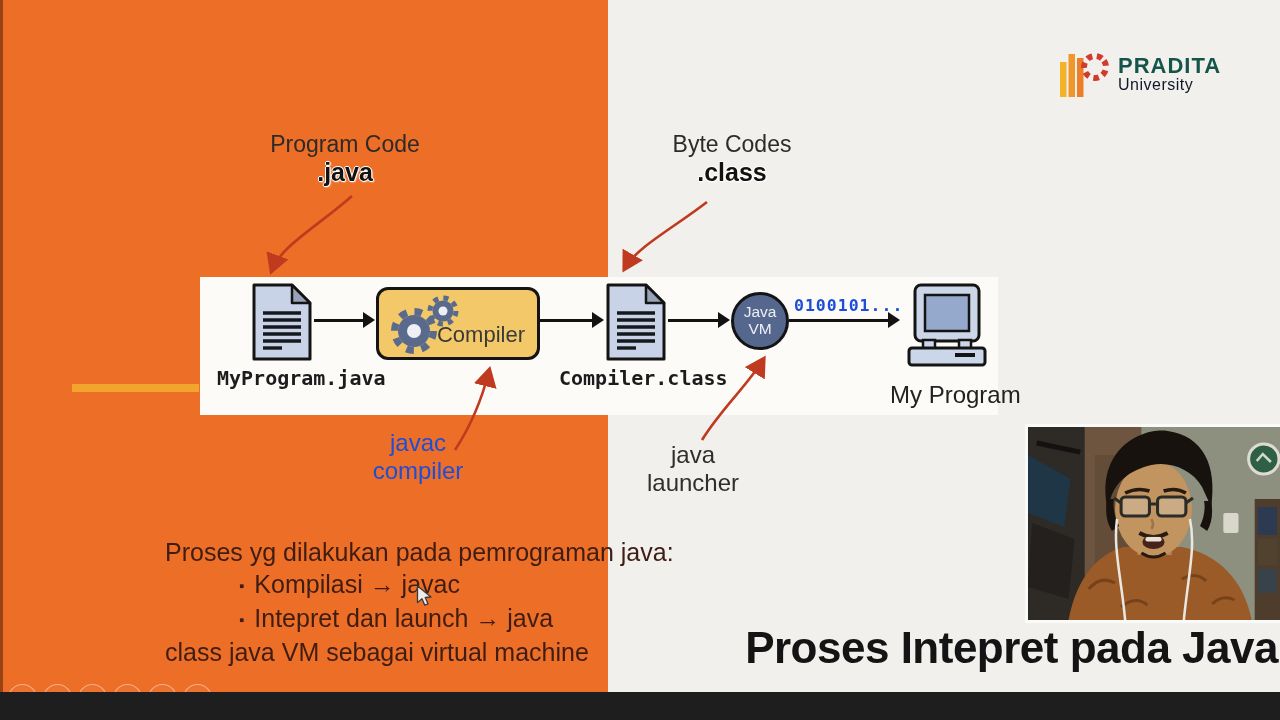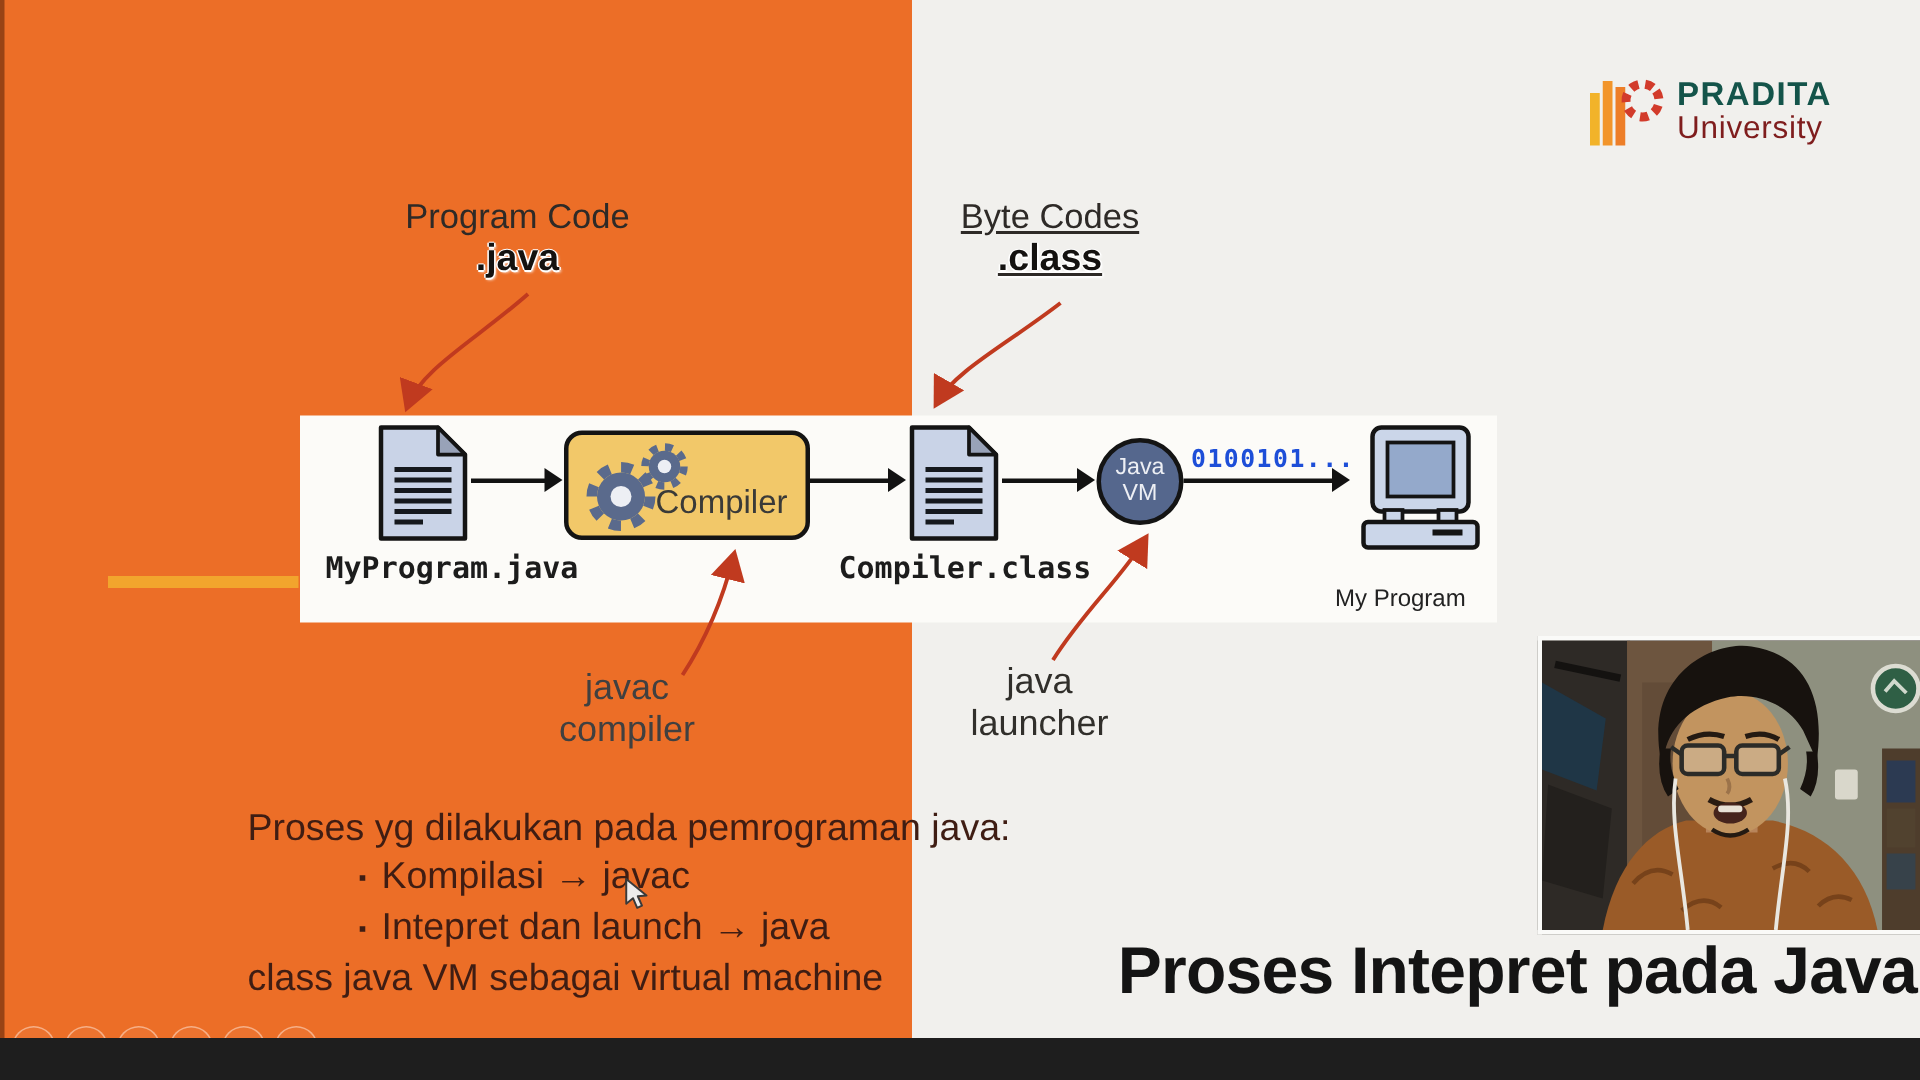--- a/index.html
+++ b/index.html
@@ -10,21 +10,21 @@
   
   .panel-orange{left:0;top:0;width:608px;height:720px;background:#EC6E27;}
   .panel-gray{left:608px;top:0;width:672px;height:720px;background:#F1F0ED;}
   .edge-left{left:0;top:0;width:3px;height:720px;background:rgba(50,15,0,.45);}
   .accent-dash{left:72px;top:384px;width:127px;height:8px;background:#F2A52D;}
 
   
   .logo{left:1058px;top:45px;display:flex;align-items:center;gap:8px;}
   .logo-text{display:flex;flex-direction:column;line-height:1.02;}
   .logo-name{font-size:22px;font-weight:bold;color:#14544A;letter-spacing:1px;}
-  .logo-sub{font-size:21px;color:#7f1d1d;letter-spacing:.5px;}
+  .logo-sub{font-size:16px;color:#0f172a;letter-spacing:.5px;}
 
   
   .callout{text-align:center;color:#2E2A27;}
   .callout .l1{font-size:23px;}
   .callout .l2{font-size:25px;font-weight:bold;color:#141210;
      text-shadow:1px 0 0 #fff,-1px 0 0 #fff,0 1px 0 #fff,0 -1px 0 #fff,1px 1px 2px #fff;}
   .under-label{text-align:center;font-size:24px;line-height:1.18;}
 
   
   .band{left:200px;top:277px;width:798px;height:138px;background:#FCFBF8;}
@@ -39,21 +39,21 @@
 
   .vm-circle{left:731px;top:292px;width:58px;height:58px;border-radius:50%;
      background:#55678D;border:3px solid #141414;box-sizing:border-box;
      color:#EDEFF4;font-size:15.5px;line-height:1.08;text-align:center;
      display:flex;flex-direction:column;justify-content:center;}
   .binary{left:794px;top:296px;font-family:"DejaVu Sans Mono",monospace;
      font-weight:bold;font-size:16.5px;letter-spacing:1px;color:#1d4ed8;}
 
   .file-label{position:absolute;top:366px;font-family:"DejaVu Sans Mono",monospace;
      font-weight:bold;font-size:20px;color:#1c1c1c;padding-left:15px;}
-  .program-label{left:890px;top:391px;font-size:16px;color:#222;}
+  .program-label{left:890px;top:381px;font-size:24px;color:#222;}
 
   
   .bodytext{left:165px;top:536px;color:#3F1D13;font-size:25px;line-height:32px;}
   .bullet-row{margin-left:74px;}
   .bullet-marker{font-size:15px;vertical-align:2px;margin-right:10px;}
 
   .headline{right:2px;top:623px;font-size:44px;font-weight:bold;color:#141414;
      letter-spacing:-.5px;white-space:nowrap;}
 
   
@@ -92,21 +92,21 @@
     <div class="logo-text">
       <span class="logo-name">PRADITA</span>
       <span class="logo-sub">University</span>
     </div>
   </div>
 
   <div class="abs callout" style="left:245px;top:131px;width:200px;">
     <div class="l1">Program Code</div>
     <div class="l2">.java</div>
   </div>
-  <div class="abs callout" style="left:600px;top:131px;width:200px;text-decoration:underline;">
+  <div class="abs callout" style="left:632px;top:131px;width:200px;">
     <div class="l1">Byte Codes</div>
     <div class="l2">.class</div>
   </div>
 
   <div class="abs band"></div>
 
   <svg class="abs" style="left:251px;top:282px;" width="62" height="80" viewBox="0 0 62 80">
     <path d="M3,3 H41 L59,21 V77 H3 Z" fill="#C9D3E7" stroke="#141414" stroke-width="3" stroke-linejoin="round"></path>
     <path d="M41,3 L41,21 H59 Z" fill="#98A2B8" stroke="#141414" stroke-width="2.5" stroke-linejoin="round"></path>
     <g stroke="#15181D" stroke-width="3.4">
@@ -178,21 +178,21 @@
       </marker>
     </defs>
     <g fill="none" stroke="#C03A1F" stroke-width="2.6" marker-end="url(#rh)">
       <path d="M352,196 C318,226 281,246 272,270"></path>
       <path d="M707,202 C672,229 637,247 625,268"></path>
       <path d="M455,450 C472,424 482,399 489,371"></path>
       <path d="M702,440 C722,408 747,386 763,360"></path>
     </g>
   </svg>
 
-  <div class="abs under-label" style="left:338px;top:445px;width:160px;color:#404040;">
+  <div class="abs under-label" style="left:338px;top:429px;width:160px;color:#1d4ed8;">
     <div>javac</div>
     <div>compiler</div>
   </div>
   <div class="abs under-label" style="left:613px;top:441px;width:160px;color:#312F2B;">
     <div>java</div>
     <div>launcher</div>
   </div>
 
   <div class="abs bodytext">
     <div>Proses yg dilakukan pada pemrograman java:</div>

